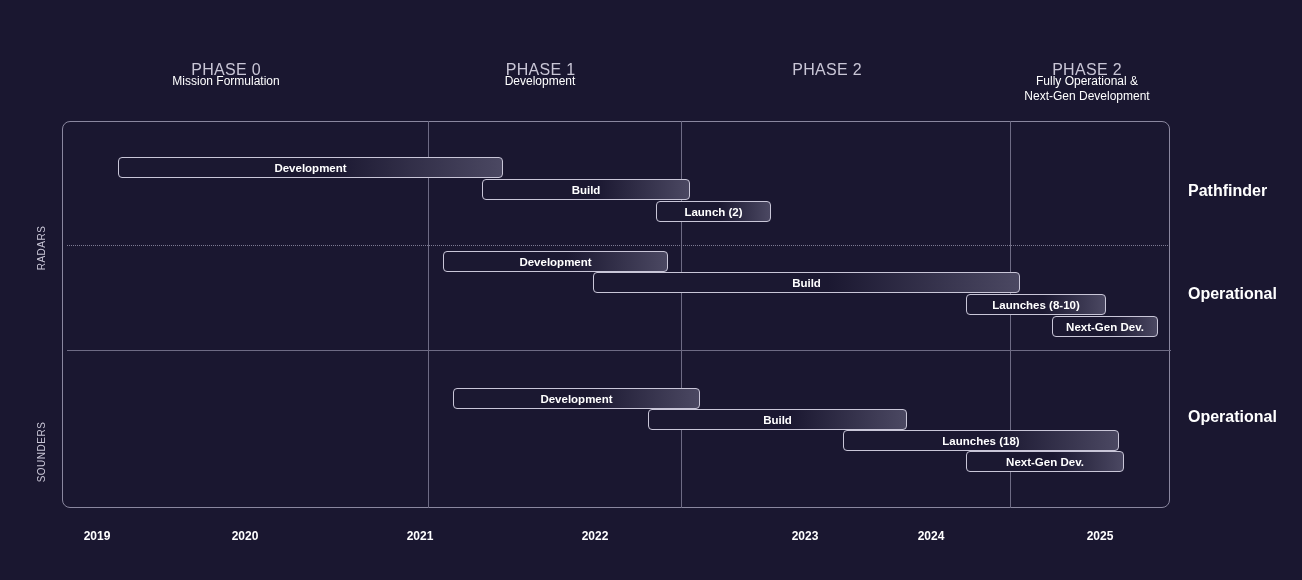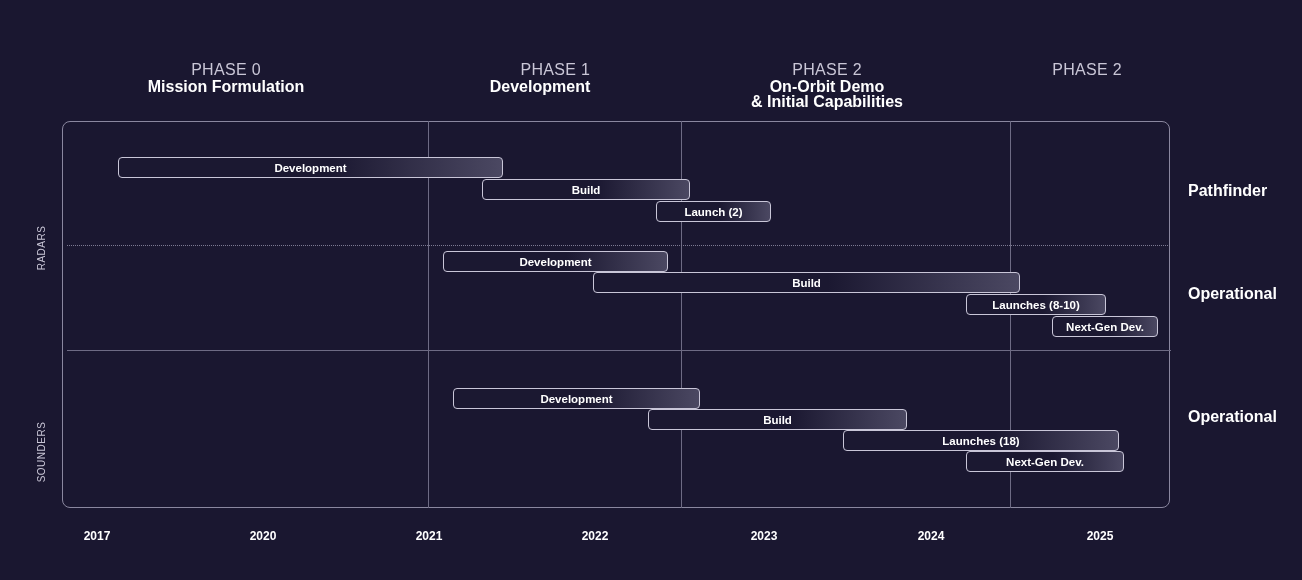--- a/index.html
+++ b/index.html
@@ -2,21 +2,21 @@
 <html><head>
 <meta charset="utf-8">
 <style>
   html, body { margin:0; padding:0; }
   body {
     width:1302px; height:580px; background:#1a1730; position:relative; overflow:hidden;
     font-family:"Liberation Sans", "DejaVu Sans", sans-serif; color:#ffffff;
   }
   .phase { position:absolute; text-align:center; transform:translateX(-50%); }
   .phase .num { font-size:16px; color:#c9c6d6; letter-spacing:0.3px; height:13px; }
-  .phase .title { font-size:16px; font-weight:bold; margin-top:5px; line-height:15px; white-space:pre-line; }
+  .phase .title { font-size:12px; font-weight:normal; line-height:15px; white-space:pre-line; }
   .frame {
     position:absolute; left:62px; top:121px; width:1108px; height:387px;
     border:1px solid #8a879f; border-radius:8px; box-sizing:border-box;
   }
   .vline { position:absolute; top:121px; height:387px; width:1px; background:#6e6b84; }
   .dotted { position:absolute; left:67px; top:245px; width:1101px; height:0; border-top:1px dotted #7d7a92; }
   .solid { position:absolute; left:67px; top:350px; width:1104px; height:1px; background:#6e6b84; }
   .side { position:absolute; left:41px; transform:translate(-50%,-50%) rotate(-90deg); font-size:10px; color:#c9c6d6; letter-spacing:0.5px; white-space:nowrap; }
   .row-label { position:absolute; left:1188px; font-size:16px; font-weight:bold; color:#ffffff; transform:translateY(-50%); }
   .bar {
@@ -33,25 +33,25 @@
 <div class="phase" style="left:226px;top:61px;">
   <div class="num">PHASE 0</div>
   <div class="title">Mission Formulation</div>
 </div>
 <div class="phase" style="left:540px;top:61px;text-align:right;">
   <div class="num">PHASE 1</div>
   <div class="title">Development</div>
 </div>
 <div class="phase" style="left:827px;top:61px;">
   <div class="num">PHASE 2</div>
-  <div class="title">On-Orbit Demo
-&amp; Initial Capabilities</div>
 </div>
 <div class="phase" style="left:1087px;top:61px;">
   <div class="num">PHASE 2</div>
+  <div class="title">Fully Operational &amp;
+Next-Gen Development</div>
 </div>
 
 <div class="frame"></div>
 <div class="vline" style="left:428px;"></div>
 <div class="vline" style="left:681px;"></div>
 <div class="vline" style="left:1010px;"></div>
 <div class="dotted"></div>
 <div class="solid"></div>
 
 <div class="side" style="top:248px;">RADARS</div>
@@ -68,19 +68,19 @@
 <div class="bar" style="left:443px;top:251px;width:225px;">Development</div>
 <div class="bar" style="left:593px;top:272px;width:427px;">Build</div>
 <div class="bar" style="left:966px;top:294px;width:140px;">Launches (8-10)</div>
 <div class="bar" style="left:1052px;top:316px;width:106px;">Next-Gen Dev.</div>
 
 <div class="bar" style="left:453px;top:388px;width:247px;">Development</div>
 <div class="bar" style="left:648px;top:409px;width:259px;">Build</div>
 <div class="bar" style="left:826px;top:430px;width:276px;margin-left:17px;">Launches (18)</div>
 <div class="bar" style="left:966px;top:451px;width:158px;">Next-Gen Dev.</div>
 
-<div class="year" style="left:97px;">2017</div>
-<div class="year" style="left:263px;">2020</div>
-<div class="year" style="left:429px;">2021</div>
+<div class="year" style="left:97px;">2019</div>
+<div class="year" style="left:245px;">2020</div>
+<div class="year" style="left:420px;">2021</div>
 <div class="year" style="left:595px;text-align:right;">2022</div>
-<div class="year" style="left:764px;">2023</div>
+<div class="year" style="left:805px;">2023</div>
 <div class="year" style="left:931px;">2024</div>
 <div class="year" style="left:1100px;text-align:center;">2025</div>
 
 </body></html>

